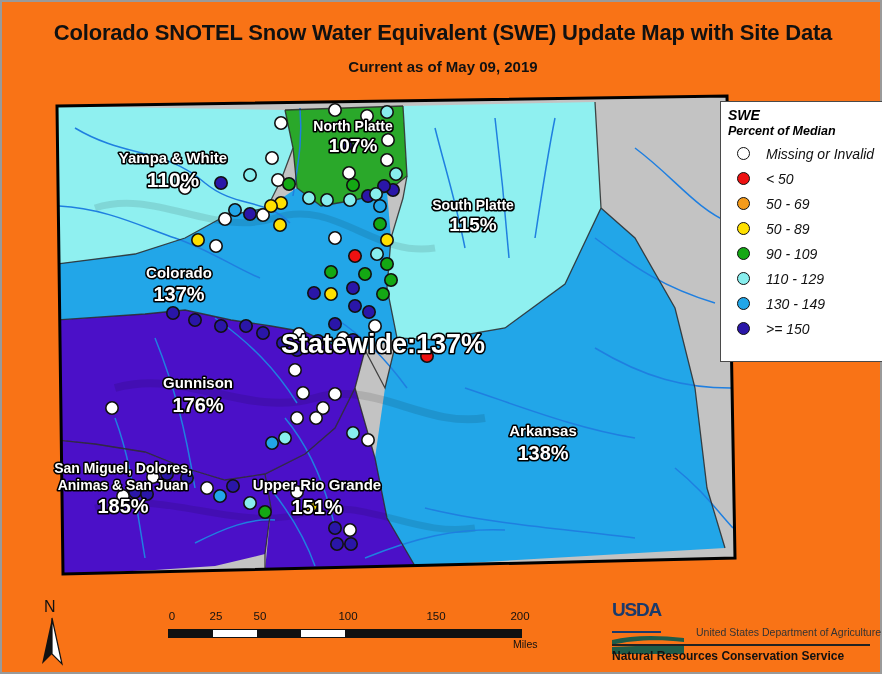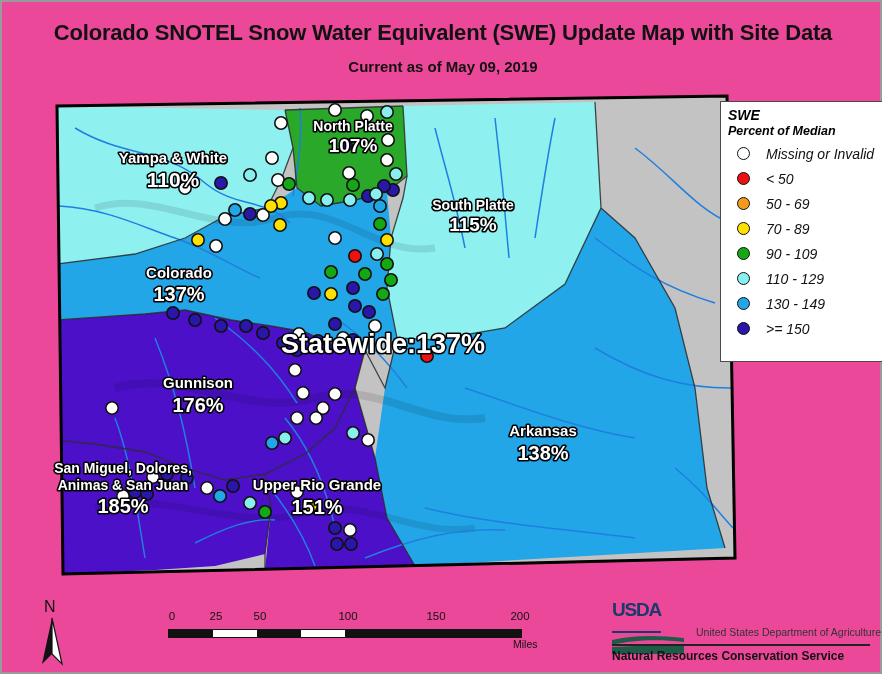--- a/index.html
+++ b/index.html
@@ -8,21 +8,21 @@
     width:882px;height:674px;
     background:#ffffff;
     font-family:"Liberation Sans", sans-serif;
     overflow:hidden;
     position:relative;
   }
   #page{
     position:absolute;inset:0;
     border:2px solid #9a9a9a;
     box-sizing:border-box;
-    background:#ec4899;
+    background:#f97316;
   }
   
   #title{
     position:absolute;left:0;top:18px;width:882px;
     text-align:center;
     font-size:22px;font-weight:700;color:#111;
     letter-spacing:-0.2px;
   }
   #subtitle{
     position:absolute;left:0;top:56px;width:882px;
@@ -301,21 +301,21 @@
         <div class="lg-row">
           <span class="lg-dot" style="background: rgb(238, 17, 17);"></span>
           <span class="lg-label">&lt; 50</span>
         </div>
         <div class="lg-row">
           <span class="lg-dot" style="background: rgb(245, 155, 27);"></span>
           <span class="lg-label">50 - 69</span>
         </div>
         <div class="lg-row">
           <span class="lg-dot" style="background: rgb(255, 224, 0);"></span>
-          <span class="lg-label">70 - 89</span>
+          <span class="lg-label">50 - 89</span>
         </div>
         <div class="lg-row">
           <span class="lg-dot" style="background: rgb(20, 168, 20);"></span>
           <span class="lg-label">90 - 109</span>
         </div>
         <div class="lg-row">
           <span class="lg-dot" style="background: rgb(136, 238, 238);"></span>
           <span class="lg-label">110 - 129</span>
         </div>
         <div class="lg-row">

